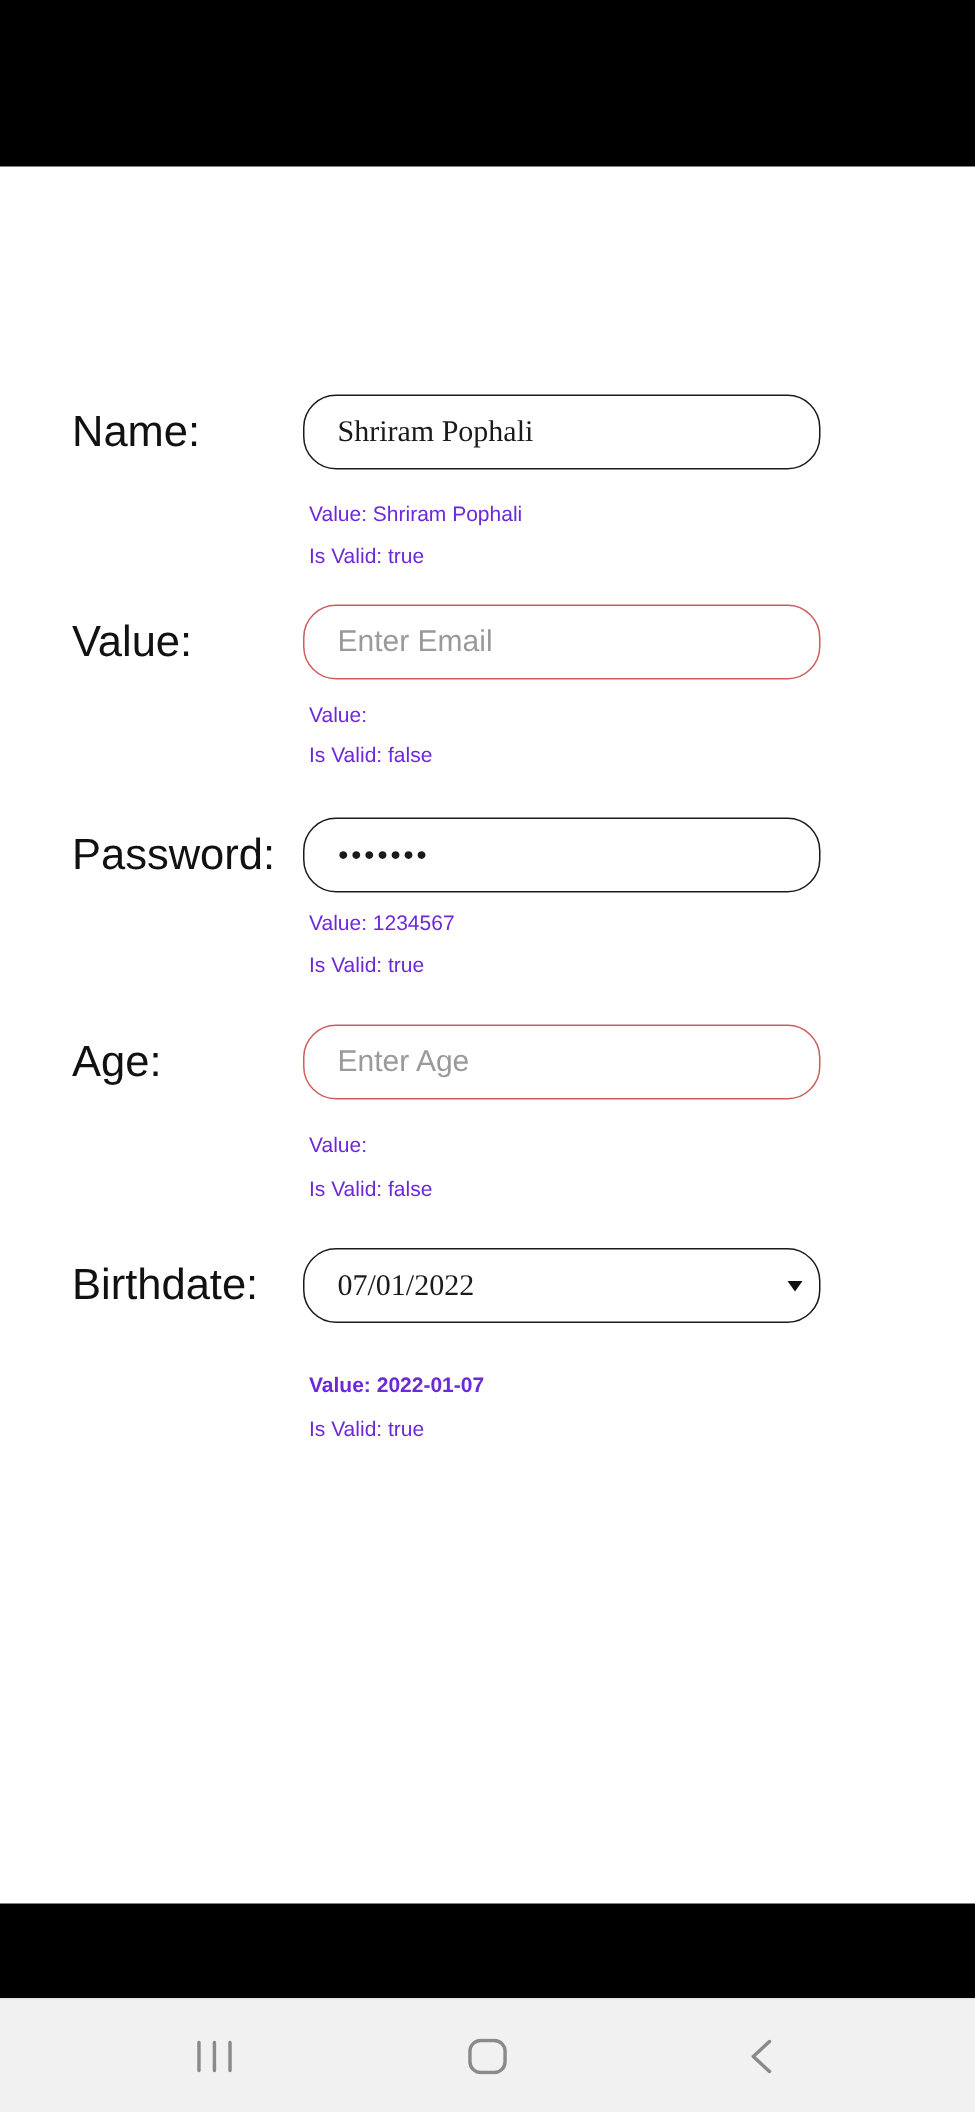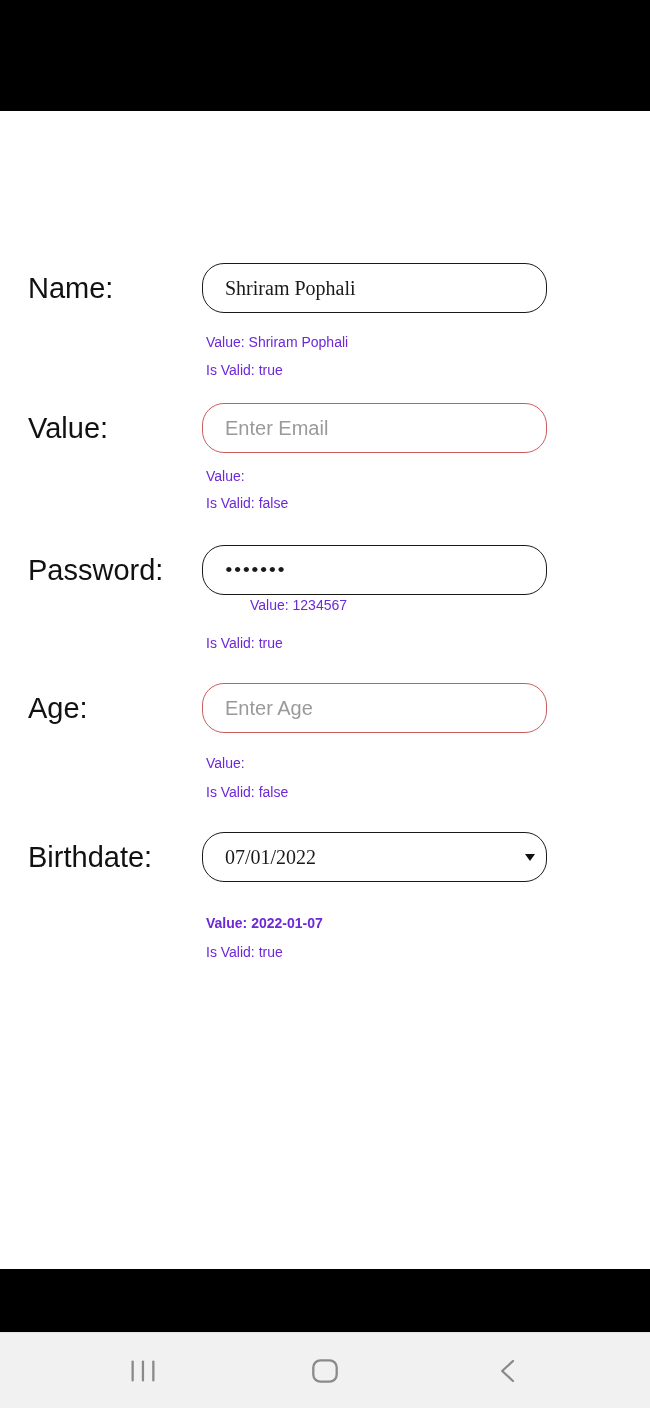--- a/index.html
+++ b/index.html
@@ -33,21 +33,21 @@
   .app-header .title {
     color: #ffffff;
     font-size: 31px;
     font-weight: 700;
     letter-spacing: 0.2px;
   }
 
   
   .field-row { position: absolute; left: 0; width: 650px; }
   .field-label {
-    position: absolute; left: 28px; top: 0;
+    position: absolute; left: 48px; top: 0;
     height: 50px; line-height: 50px;
     font-size: 29px; color: #111111;
     white-space: nowrap;
   }
   .field-input, .field-select {
     position: absolute; left: 202px; top: 0;
     width: 345px; height: 50px;
     box-sizing: border-box;
     border-radius: 22px;
     background: #ffffff;
@@ -78,21 +78,21 @@
   }
 
   
   .row-name      { top: 263px; }
   .row-email     { top: 403px; }
   .row-password  { top: 545px; }
   .row-age       { top: 683px; }
   .row-birthdate { top: 832px; }
   .row-name      .meta-value { top: 71px; }  .row-name      .meta-valid { top: 99px; }
   .row-email     .meta-value { top: 65px; }  .row-email     .meta-valid { top: 92px; }
-  .row-password  .meta-value { top: 52px; margin-left: 44px; }  .row-password  .meta-valid { top: 90px; }
+  .row-password  .meta-value { top: 62px; }  .row-password  .meta-valid { top: 90px; }
   .row-age       .meta-value { top: 72px; }  .row-age       .meta-valid { top: 101px; }
   .row-birthdate .meta-value { top: 83px; font-weight: bold; }  .row-birthdate .meta-valid { top: 112px; }
 
   
   .gesture-bar {
     position: absolute; top: 1269px; left: 0;
     width: 650px; height: 63px;
     background: #000000;
   }
   .nav-bar {

